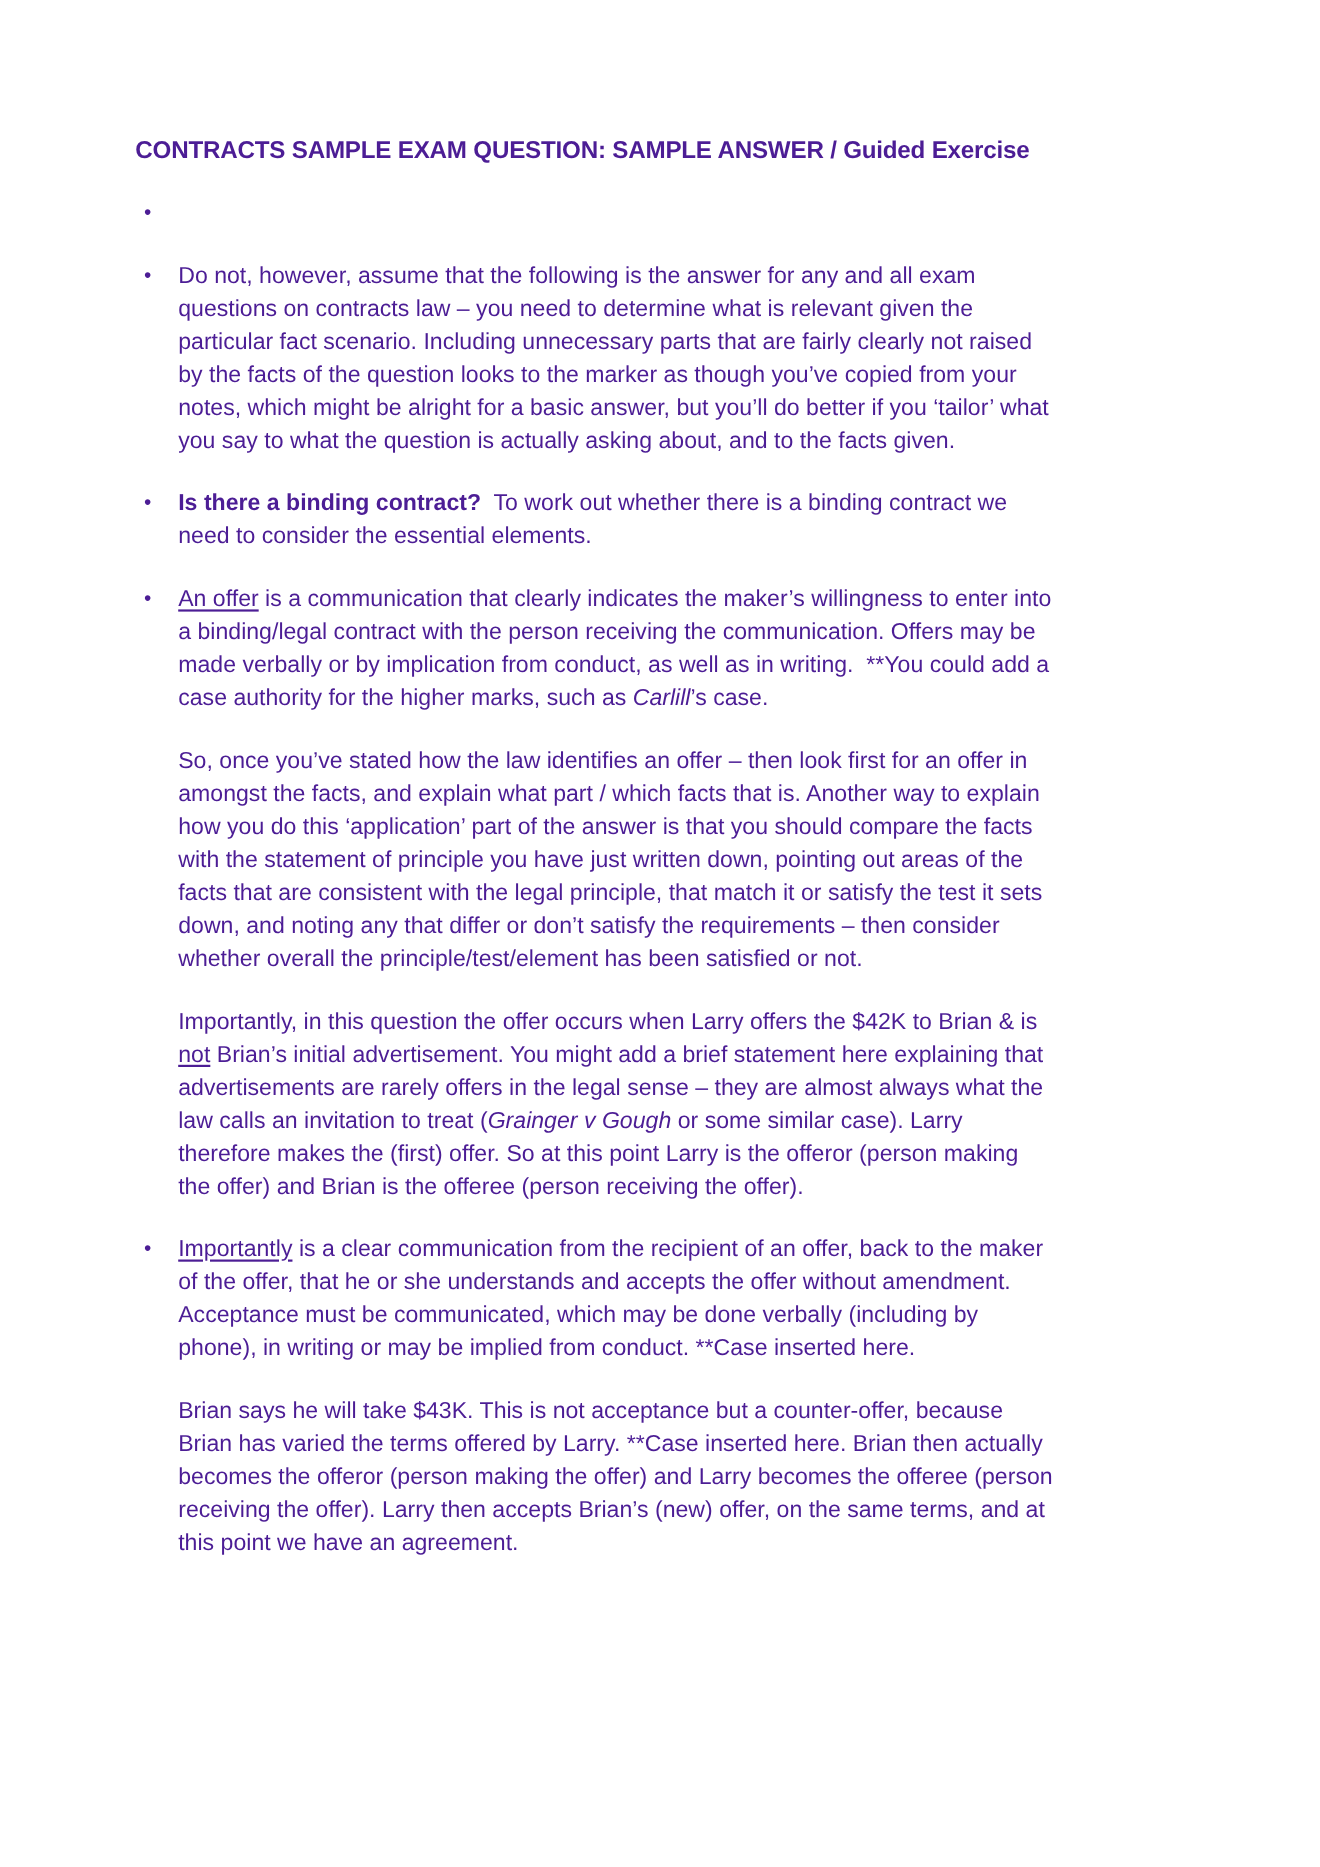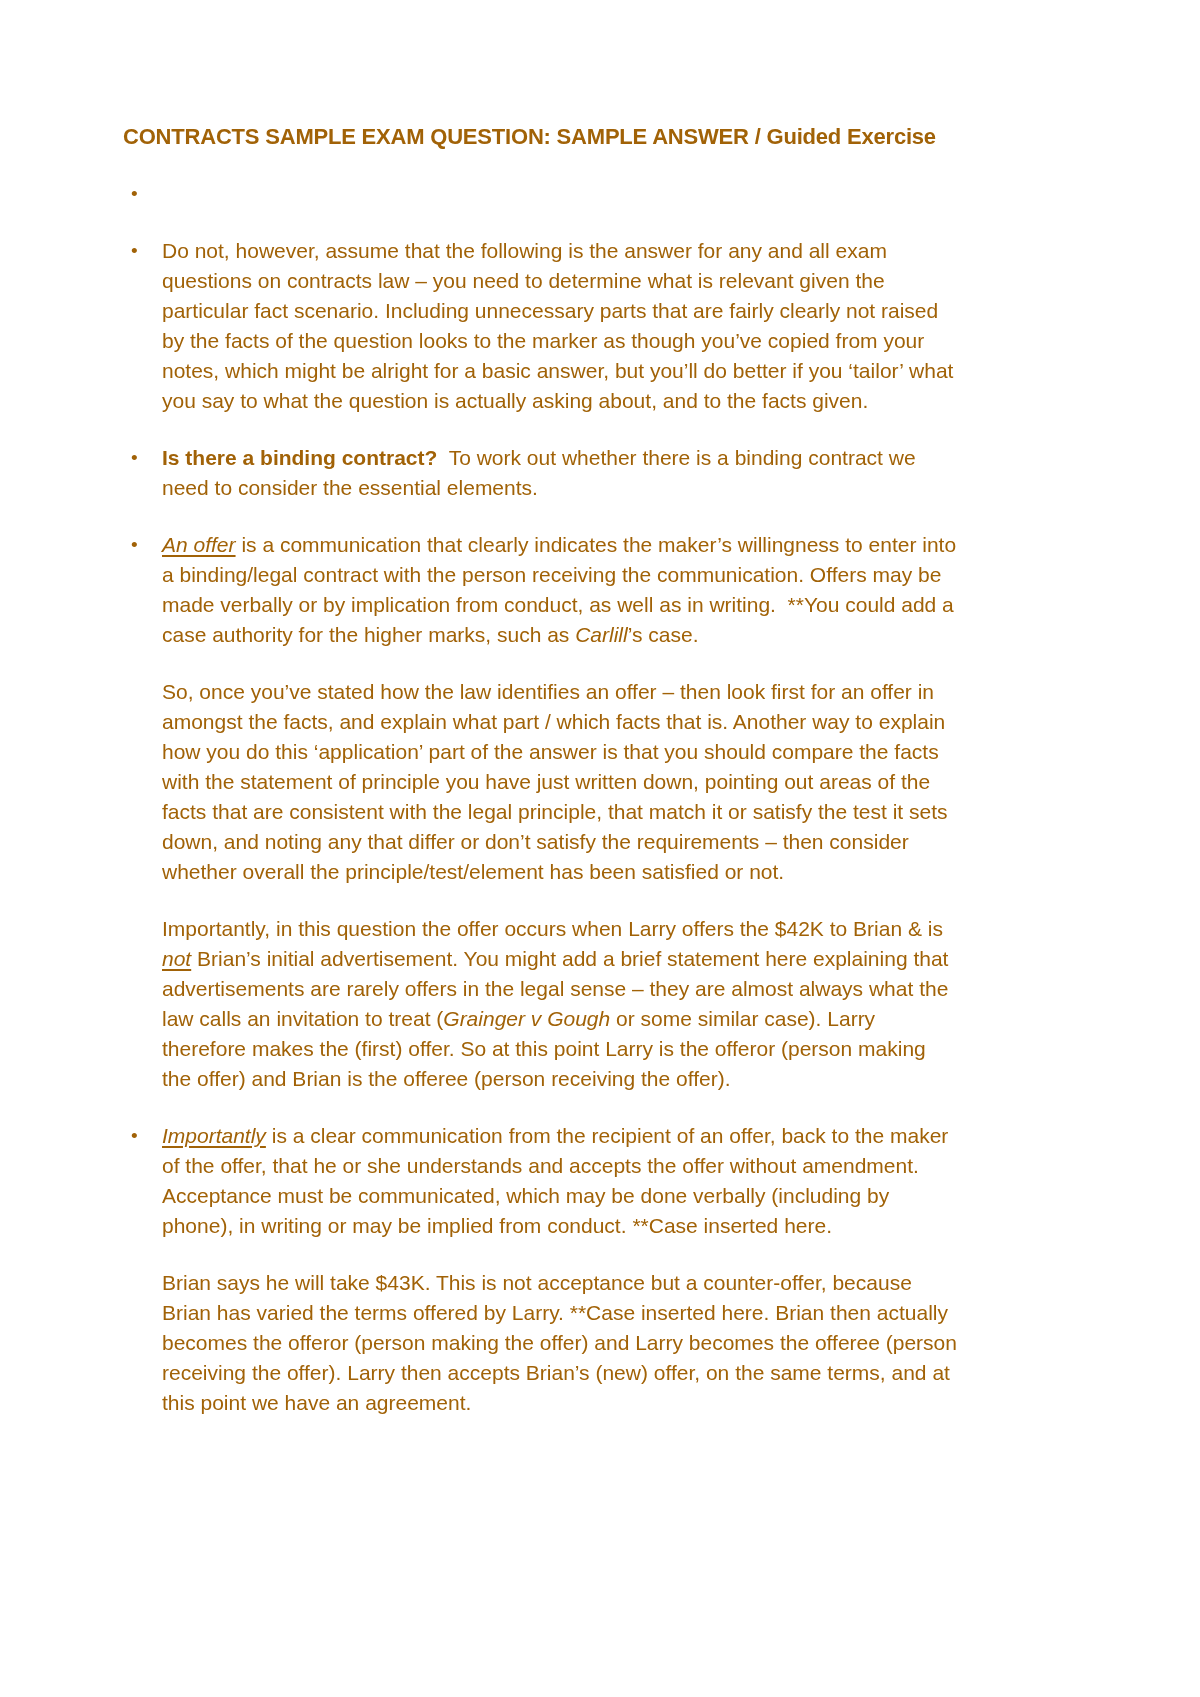--- a/index.html
+++ b/index.html
@@ -10,21 +10,21 @@
   .page {
     position: relative;
     width: 1200px;
     height: 1697px;
     margin: 0 auto;
     background: #ffffff;
     box-sizing: border-box;
     padding: 122px 120px 0 123px;
     overflow: hidden;
     font-family: "Liberation Sans", "DejaVu Sans", sans-serif;
-    color: #a16207;
+    color: #4c1d95;
     -webkit-font-smoothing: antialiased;
   }
   .doc-title {
     font-size: 22px;
     font-weight: bold;
     line-height: 30px;
     margin: 0 0 27px 0;
     letter-spacing: -0.2px;
     white-space: nowrap;
   }
@@ -45,21 +45,21 @@
     flex: none;
     width: 31px;
     font-size: 19px;
     line-height: 30px;
   }
   .paragraph {
     margin-left: 39px;
   }
   .run-bold   { font-weight: bold; margin-top: 42px; }
   .run-italic { font-style: italic; }
-  .run-underline { text-decoration: underline; text-underline-offset: 3px; font-style: italic; }
+  .run-underline { text-decoration: underline; text-underline-offset: 3px; }
 </style>
 </head>
 <body>
 
 <div class="page">
   <h1 class="doc-title">CONTRACTS SAMPLE EXAM QUESTION: SAMPLE ANSWER / Guided Exercise</h1>
   <div id="doc-body">
       <div class="block bullet">
         <span class="dot">•</span>
       </div>

